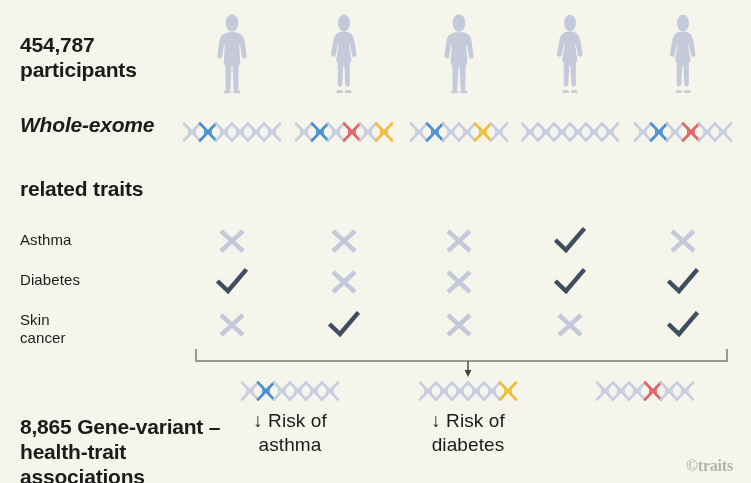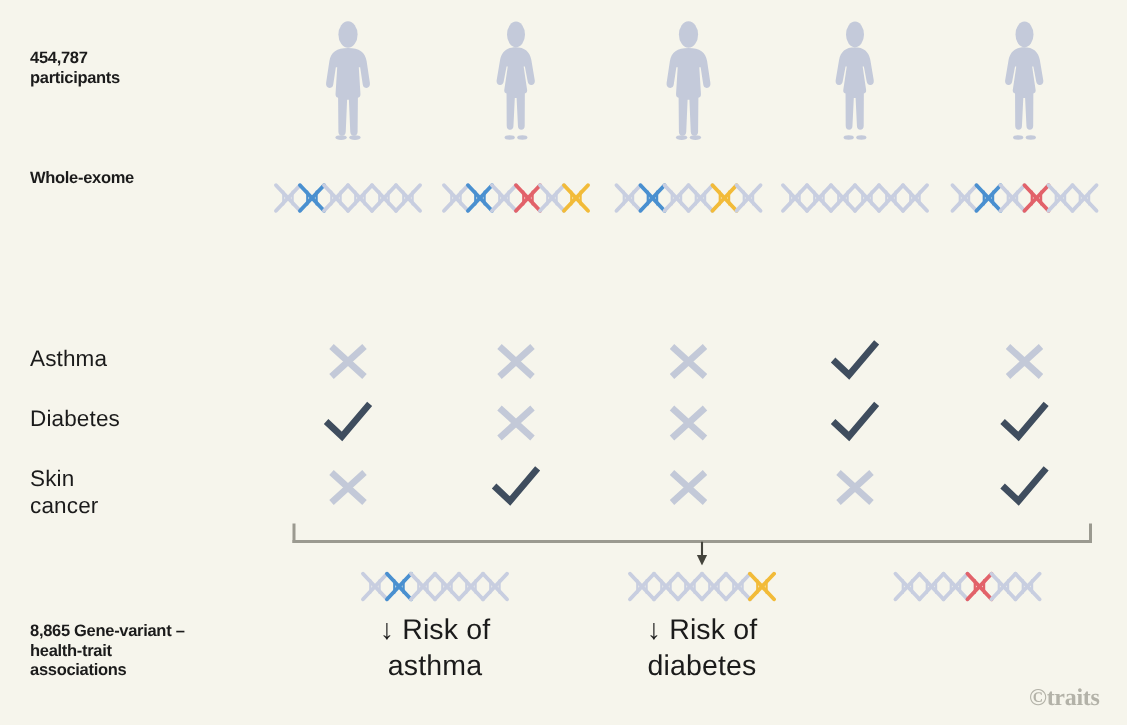--- a/index.html
+++ b/index.html
@@ -8,25 +8,25 @@
     background:#f6f5ec;
     font-family:"Liberation Sans", sans-serif;
     color:#1b1b1b;
     overflow:hidden;
     position:relative;
   }
   #stage{position:relative;width:751px;height:483px;}
 
   
   .lbl{position:absolute;left:20px;line-height:1.18;}
-  .lbl.bold{font-weight:bold;font-size:11px;letter-spacing:-0.2px;}
+  .lbl.bold{font-weight:bold;font-size:21px;letter-spacing:-0.2px;}
   .lbl.plain{font-weight:400;font-size:15px;letter-spacing:0.1px;}
 
   #lbl-participants{top:33px;}
-  #lbl-sequencing{top:113px;}
+  #lbl-sequencing{top:113px;font-style:italic;}
   #lbl-traits{top:177px;}
   #lbl-asthma{top:231px;}
   #lbl-diabetes{top:271px;}
   #lbl-skin{top:311px;}
   #lbl-assoc{top:384px;margin-top:31px;}
 
   
   .person{position:absolute;top:14px;height:80px;width:112px;margin-left:-56px;}
   .person svg{display:block;margin:0 auto;}
 
@@ -61,20 +61,21 @@
   <div class="lbl bold" id="lbl-participants">
     <div>454,787</div>
     <div>participants</div>
   </div>
 
   <div class="lbl bold" id="lbl-sequencing">
     <div>Whole-exome</div>
   </div>
 
   <div class="lbl bold" id="lbl-traits">
+    <div>related traits</div>
   </div>
 
   <div class="lbl plain" id="lbl-asthma">
     <div>Asthma</div>
   </div>
 
   <div class="lbl plain" id="lbl-diabetes">
     <div>Diabetes</div>
   </div>
 

